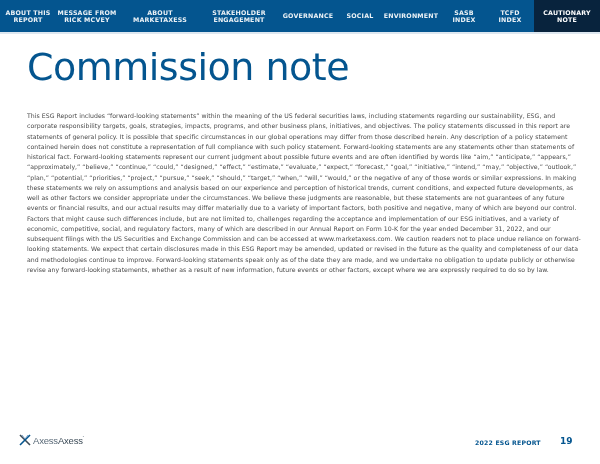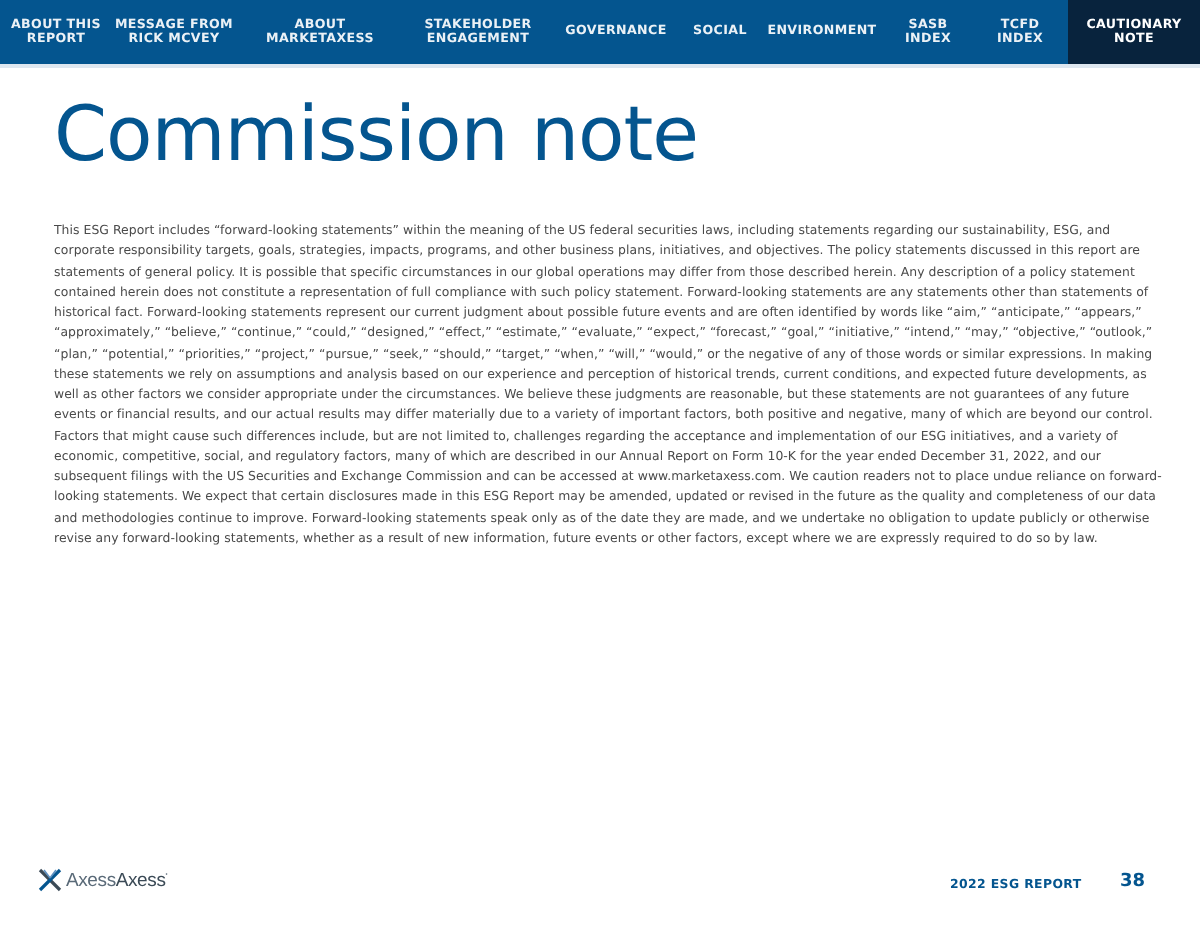--- a/index.html
+++ b/index.html
@@ -92,13 +92,13 @@
   <svg class="logo-mark" viewBox="0 0 12 12">
     <path d="M1 1 L11 11" stroke="#3b4a56" stroke-width="1.6"></path>
     <path d="M11 1 L1 11" stroke="#04558f" stroke-width="1.6"></path>
     <path d="M3 1 L6 5" stroke="#5d8fc0" stroke-width="0.8"></path>
     <path d="M9 1 L6 5" stroke="#5d8fc0" stroke-width="0.8"></path>
   </svg>
   <span class="logo-text"><span>Axess</span><b>Axess</b><span class="logo-tm">•</span></span>
 </div>
 
 <div class="footer-report">2022 ESG REPORT</div>
-<div class="footer-page">38</div>
+<div class="footer-page">19</div>
 
 </body></html>

